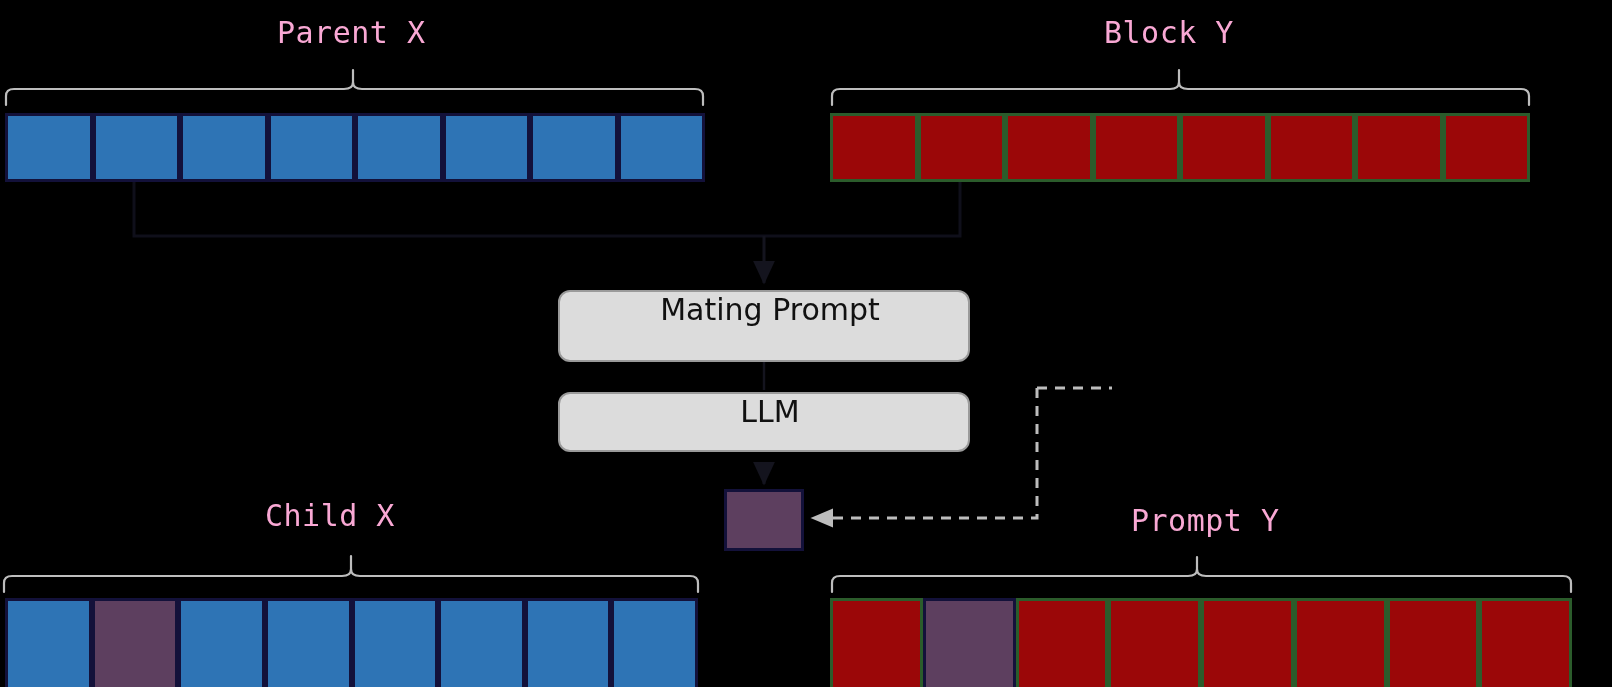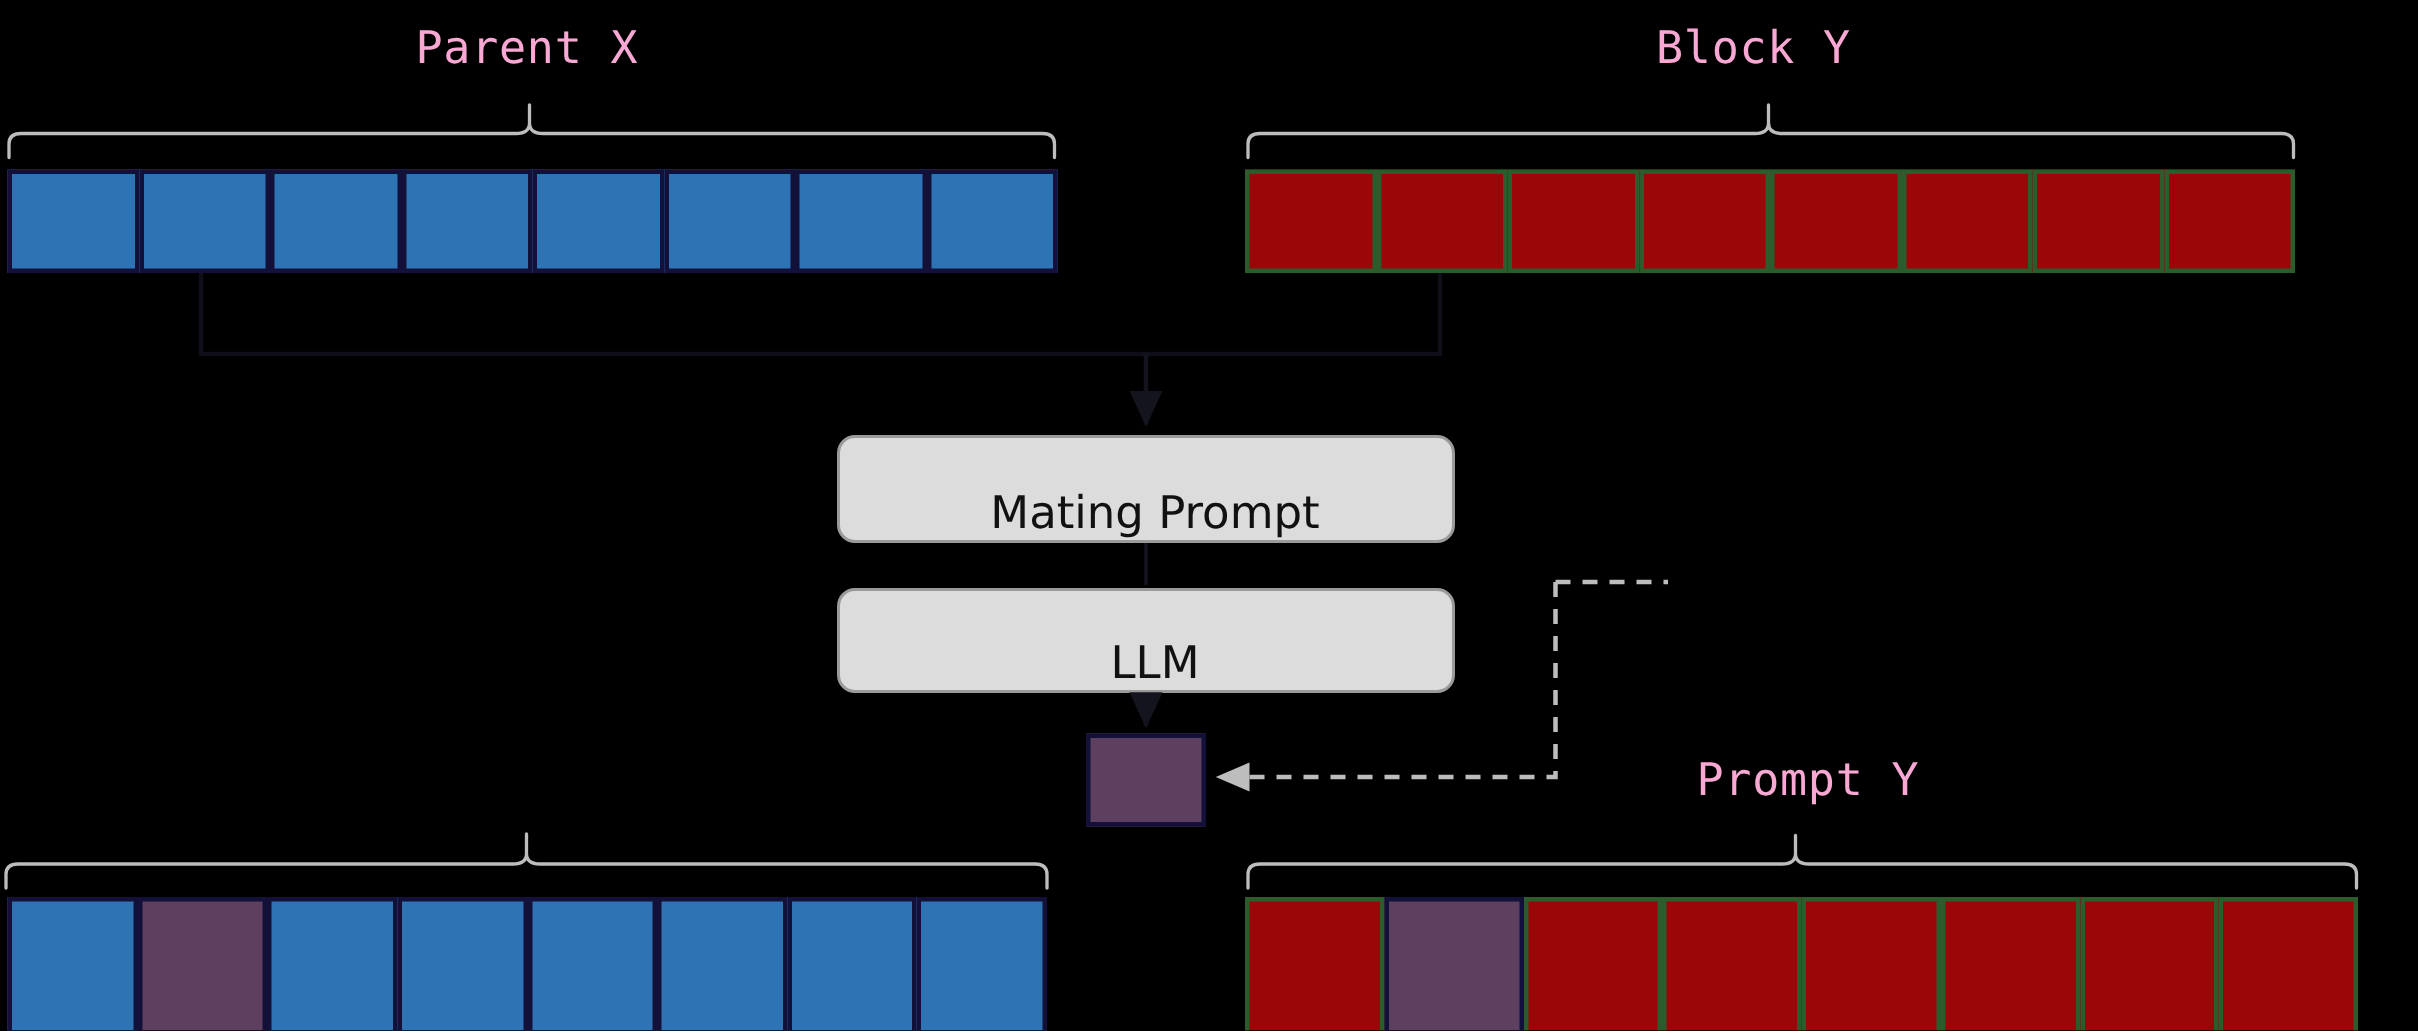--- a/index.html
+++ b/index.html
@@ -36,21 +36,21 @@
   .gene.blue   { background: #2e74b5; border: 3px solid #13113a; }
   .gene.red    { background: #9b0708; border: 3px solid #2b5c2b; }
   .gene.purple { background: #5d3f5f; border: 3px solid #13113a; }
   .boxnode {
     position: absolute;
     box-sizing: border-box;
     background: #dcdcdc;
     border: 2px solid #9a9a9a;
     border-radius: 12px;
     display: flex;
-    align-items: flex-end;
+    align-items: flex-start;
     justify-content: center;
     color: #111111;
     font-size: 30px;
     font-family: "DejaVu Sans", "Liberation Sans", sans-serif;
     padding-left: 12px;
   }
   .codeblock {
     position: absolute;
     box-sizing: border-box;
     background: #5d3f5f;
@@ -65,20 +65,21 @@
     pointer-events: none;
   }
 </style>
 </head>
 <body>
 
 <div id="stage">
 
   <div class="label" style="left:277px; top:15px;">Parent X</div>
   <div class="label" style="left:1104px; top:15px;">Block Y</div>
+  <div class="label" style="left:265px; top:498px;">Child X</div>
   <div class="label" style="left:1131px; top:503px;">Prompt Y</div>
 
   <div class="chrom" style="left:5px; top:113px; width:700px; height:69px;">
     <div class="gene blue"></div>
     <div class="gene blue"></div>
     <div class="gene blue"></div>
     <div class="gene blue"></div>
     <div class="gene blue"></div>
     <div class="gene blue"></div>
     <div class="gene blue"></div>
@@ -115,21 +116,21 @@
     <div class="gene red"></div>
     <div class="gene red"></div>
     <div class="gene red"></div>
     <div class="gene red"></div>
   </div>
 
   <div class="boxnode" style="left:558px; top:290px; width:412px; height:72px;">
     <span>Mating Prompt</span>
   </div>
 
-  <div class="boxnode" style="left:558px; top:392px; width:412px; height:70px;">
+  <div class="boxnode" style="left:558px; top:392px; width:412px; height:60px;">
     <span>LLM</span>
   </div>
 
   <div class="codeblock" style="left:724px; top:489px; width:80px; height:62px;"></div>
 
   <svg class="overlay" viewBox="0 0 1612 687">
     <defs>
       <marker id="arrowSolid" markerWidth="9" markerHeight="9" refX="7.5" refY="4.5" orient="auto" markerUnits="strokeWidth">
         <path d="M0,0.8 L8,4.5 L0,8.2 z" fill="#14141e"></path>
       </marker>

